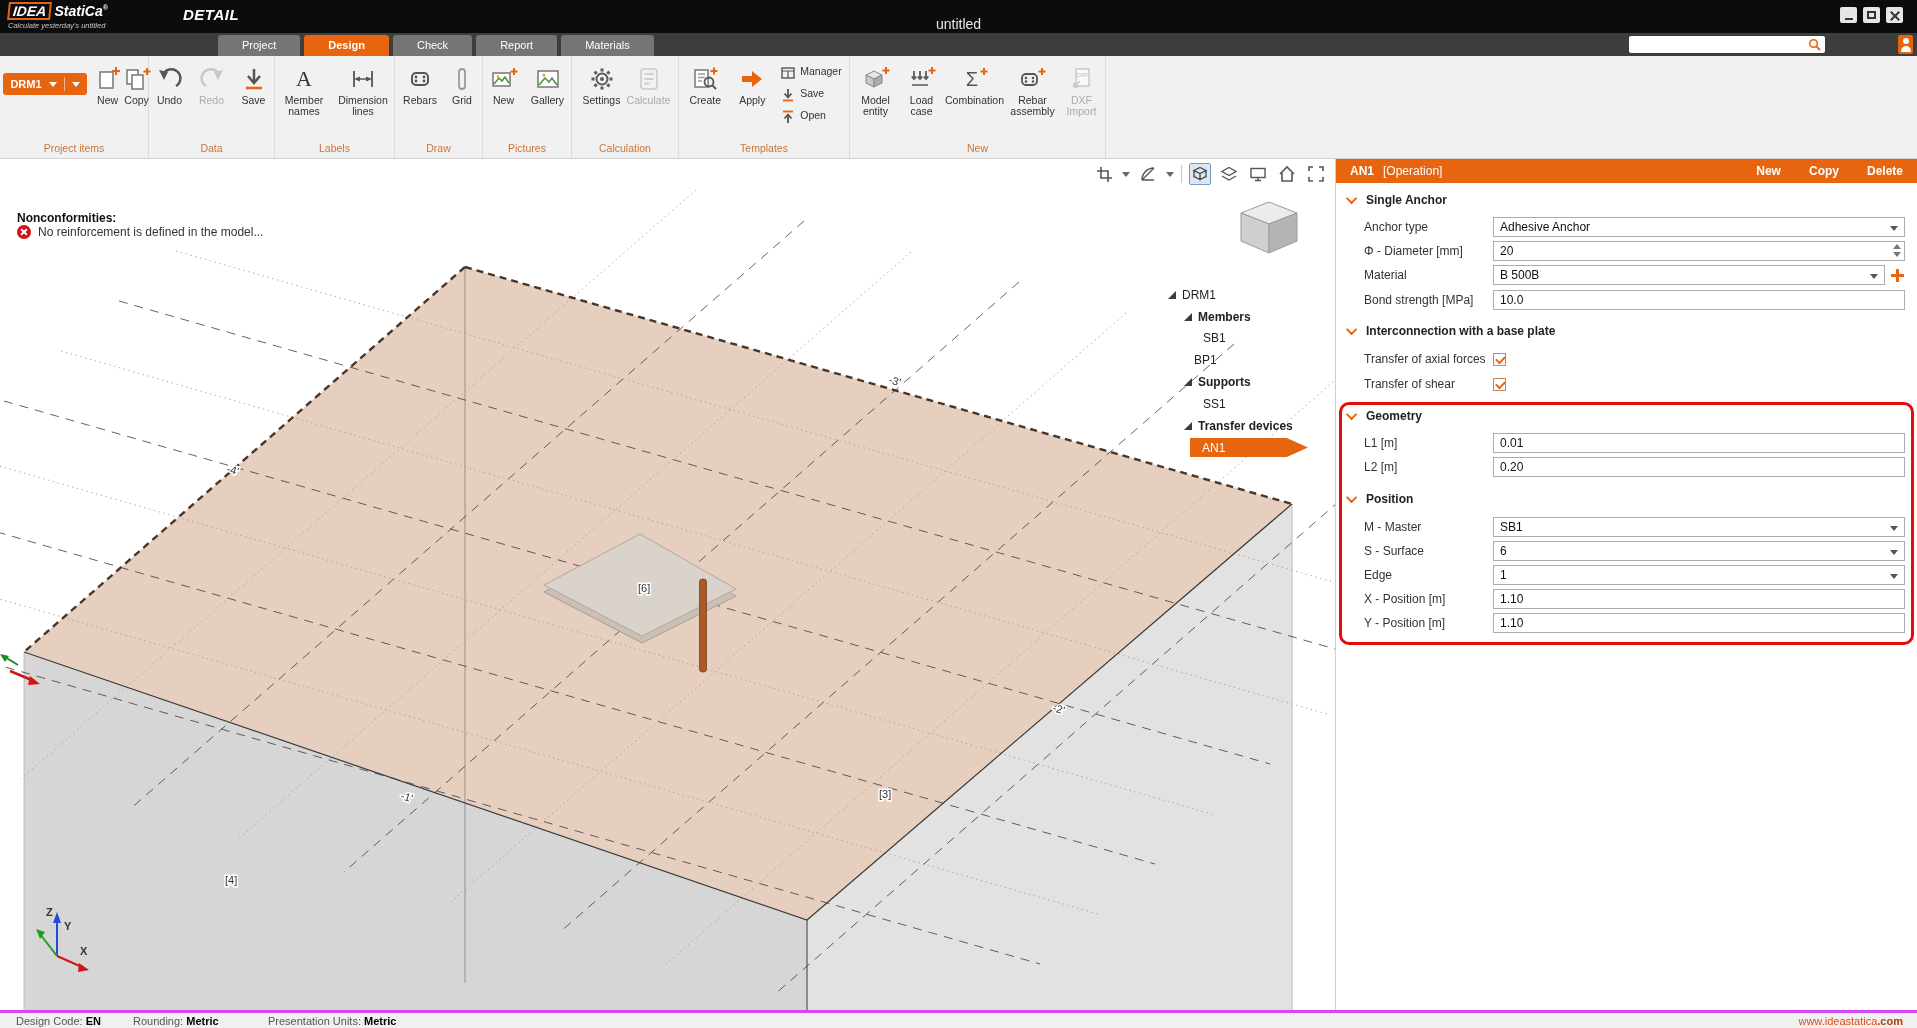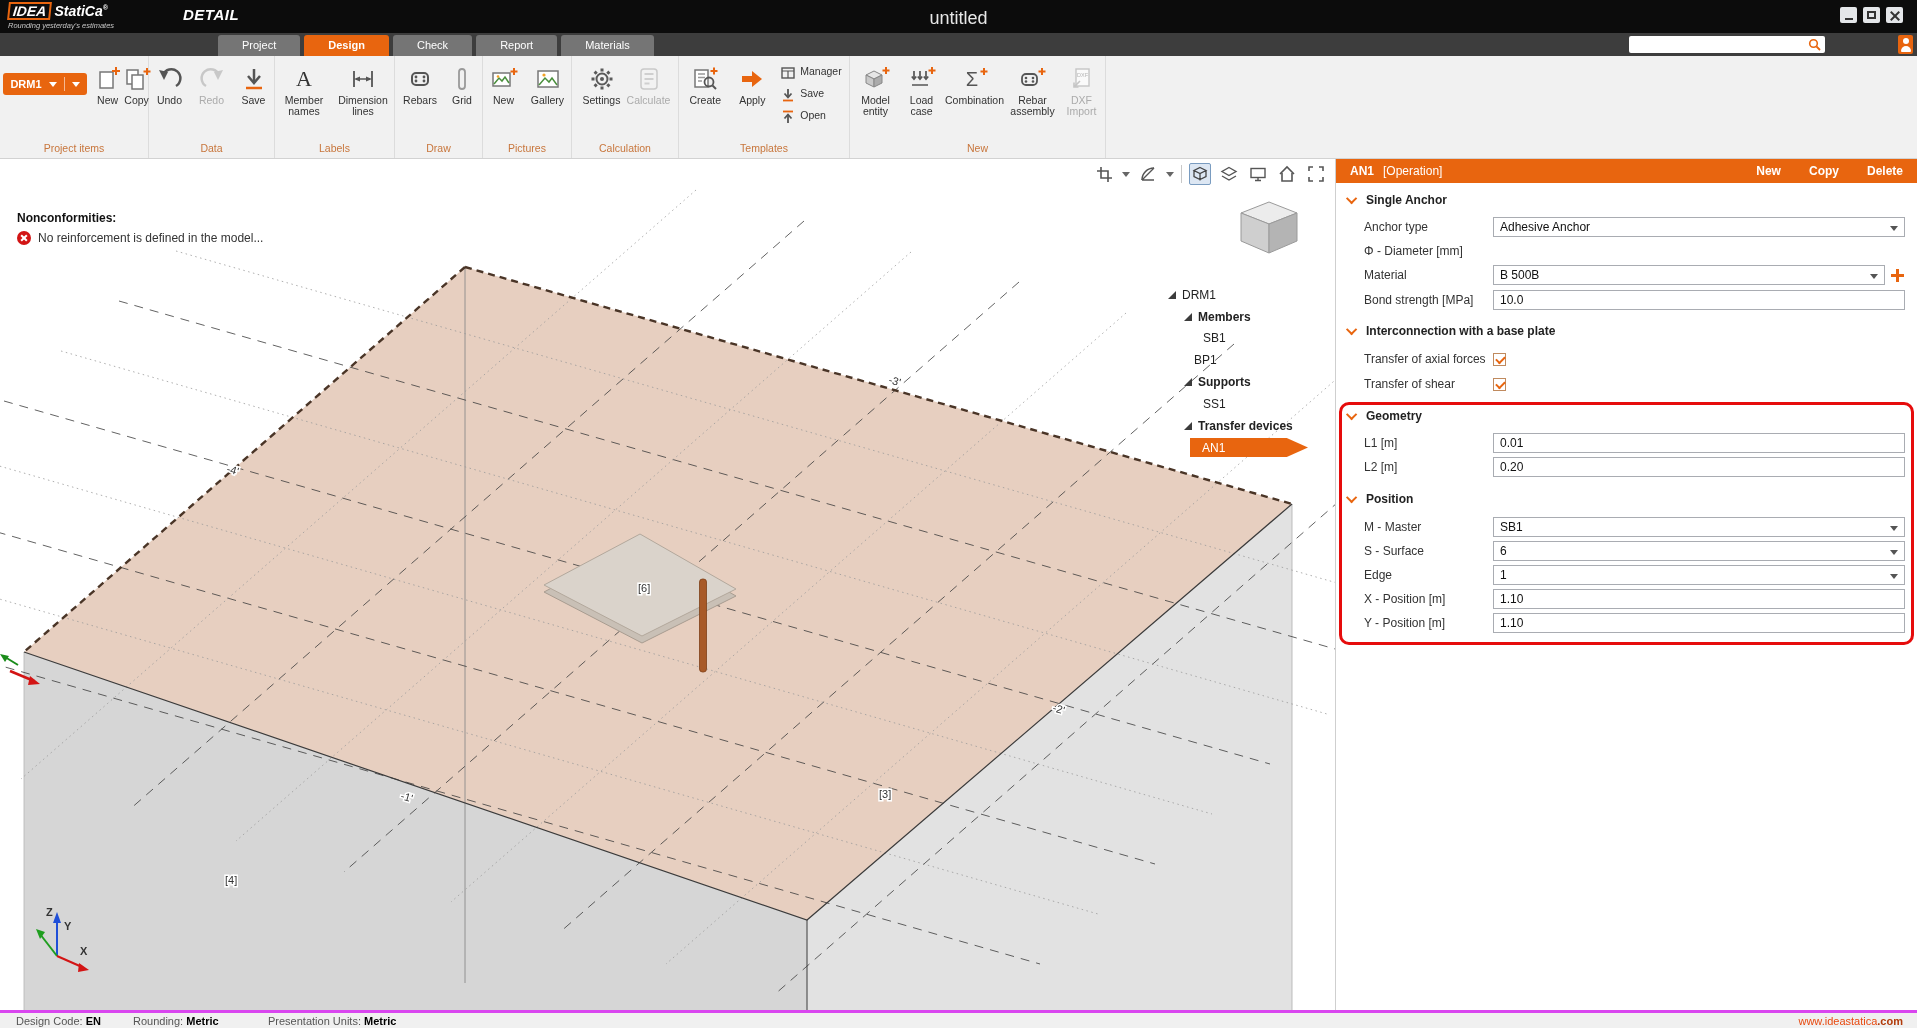--- a/index.html
+++ b/index.html
@@ -16,21 +16,21 @@
   .app{position:relative;width:1917px;height:1028px;display:flex;flex-direction:column}
 
   
   .titlebar{height:33px;background:#0c0c0c;color:#fff;position:relative;flex:0 0 33px}
   .logo{position:absolute;left:8px;top:2px}
   .logorow{display:flex;align-items:center;gap:3px;font-style:italic;font-weight:bold;font-size:14px}
   .logobox{border:2px solid var(--accent);padding:0 3px;transform:skewX(-6deg);line-height:14px}
   .logotext sup{font-size:7px}
   .tagline{font-size:7.5px;font-style:italic;color:#c9c9c9;margin-top:1px}
   .module{position:absolute;left:183px;top:6px;font-size:15px;font-weight:bold;font-style:italic;letter-spacing:.5px}
-  .doctitle{position:absolute;left:50%;top:8px;transform:translateX(-50%);font-size:18px;color:#e8e8e8}
+  .doctitle{position:absolute;left:50%;top:16px;transform:translateX(-50%);font-size:14px;color:#e8e8e8}
   .winbtns{position:absolute;right:14px;top:7px;display:flex;gap:6px}
   .wbtn{width:17px;height:16px;background:#e4e6e9;border-radius:2px;display:flex;align-items:center;justify-content:center}
   .glyph-min{width:8px;height:2px;background:#333;margin-top:7px}
   .glyph-max{width:9px;height:8px;border:2px solid #333}
   .glyph-close{position:relative;width:10px;height:10px}
   .glyph-close::before,.glyph-close::after{content:"";position:absolute;left:4px;top:0;width:2px;height:12px;background:#333}
   .glyph-close::before{transform:rotate(45deg)}.glyph-close::after{transform:rotate(-45deg)}
 
   
   .tabrow{height:23px;background:#3d3d3d;position:relative;flex:0 0 23px}
@@ -59,21 +59,21 @@
          display:flex;align-items:center;padding:0 7px;gap:7px;margin:13px 6px 0 6px;align-self:flex-start}
   .combo .cchev{width:0;height:0;border-left:4px solid transparent;border-right:4px solid transparent;border-top:5px solid #fff}
   .combo .csep{width:1px;height:14px;background:rgba(255,255,255,.55)}
 
   
   .main{flex:1;display:flex;position:relative}
   .viewport{position:relative;width:1336px;background:#fff;border-right:1px solid #cfcfcf;overflow:hidden}
   .scene{position:absolute;left:0;top:0}
 
   .nonconf{position:absolute;left:17px;top:52px;font-size:12px;color:#111}
-  .nonconf .t{font-weight:bold;margin-bottom:6px}
+  .nonconf .t{font-weight:bold;}
   .nonconf .row{display:flex;align-items:flex-start;gap:7px;color:#333}
   .errico{position:relative;width:14px;height:14px;border-radius:50%;background:#d21414;flex:0 0 14px}
   .errico::before,.errico::after{content:"";position:absolute;left:6px;top:3px;width:2px;height:8px;background:#fff}
   .errico::before{transform:rotate(45deg)}.errico::after{transform:rotate(-45deg)}
 
   .vtoolbar{position:absolute;top:4px;right:8px;display:flex;align-items:center;gap:7px}
   .vico{width:22px;height:22px;display:flex;align-items:center;justify-content:center;border-radius:2px}
   .vico.active{border:1px solid #7a9cc0;background:#dde7f3}
   .vsep{width:1px;height:18px;background:#c8c8c8}
   .vchev{width:0;height:0;border-left:4px solid transparent;border-right:4px solid transparent;border-top:5px solid #666}
@@ -129,21 +129,21 @@
 <body>
 
 <div class="app">
 
   <div class="titlebar">
     <div class="logo">
       <div class="logorow">
         <span class="logobox">IDEA</span>
         <span class="logotext"><span>StatiCa</span><sup>®</sup></span>
       </div>
-      <div class="tagline">Rounding yesterday's estimates</div>
+      <div class="tagline">Calculate yesterday's untitled</div>
     </div>
     <div class="module">DETAIL</div>
     <div class="doctitle">untitled</div>
     <div class="winbtns">
       <div class="wbtn">
           <span class="glyph-min"></span>
         </div>
       <div class="wbtn">
           <span class="glyph-max"></span>
         </div>
@@ -647,20 +647,27 @@
         <span>Single Anchor</span>
       </div>
       <div class="prow" style="top:58px">
         <span class="plabel">Anchor type</span>
         <div class="pctrl dd">
             <span>Adhesive Anchor</span>
           </div>
       </div>
       <div class="prow" style="top:82px">
         <span class="plabel">Φ - Diameter [mm]</span>
+        <div class="pctrl">
+          <span>20</span>
+          <span class="spin">
+              <span class="up"></span>
+              <span class="dn"></span>
+            </span>
+        </div>
       </div>
       <div class="prow" style="top:106px">
         <span class="plabel">Material</span>
         <div class="pctrl dd">
             <span>B 500B</span>
           </div>
         <span class="plusbtn"></span>
       </div>
       <div class="prow" style="top:131px">
         <span class="plabel">Bond strength [MPa]</span>

